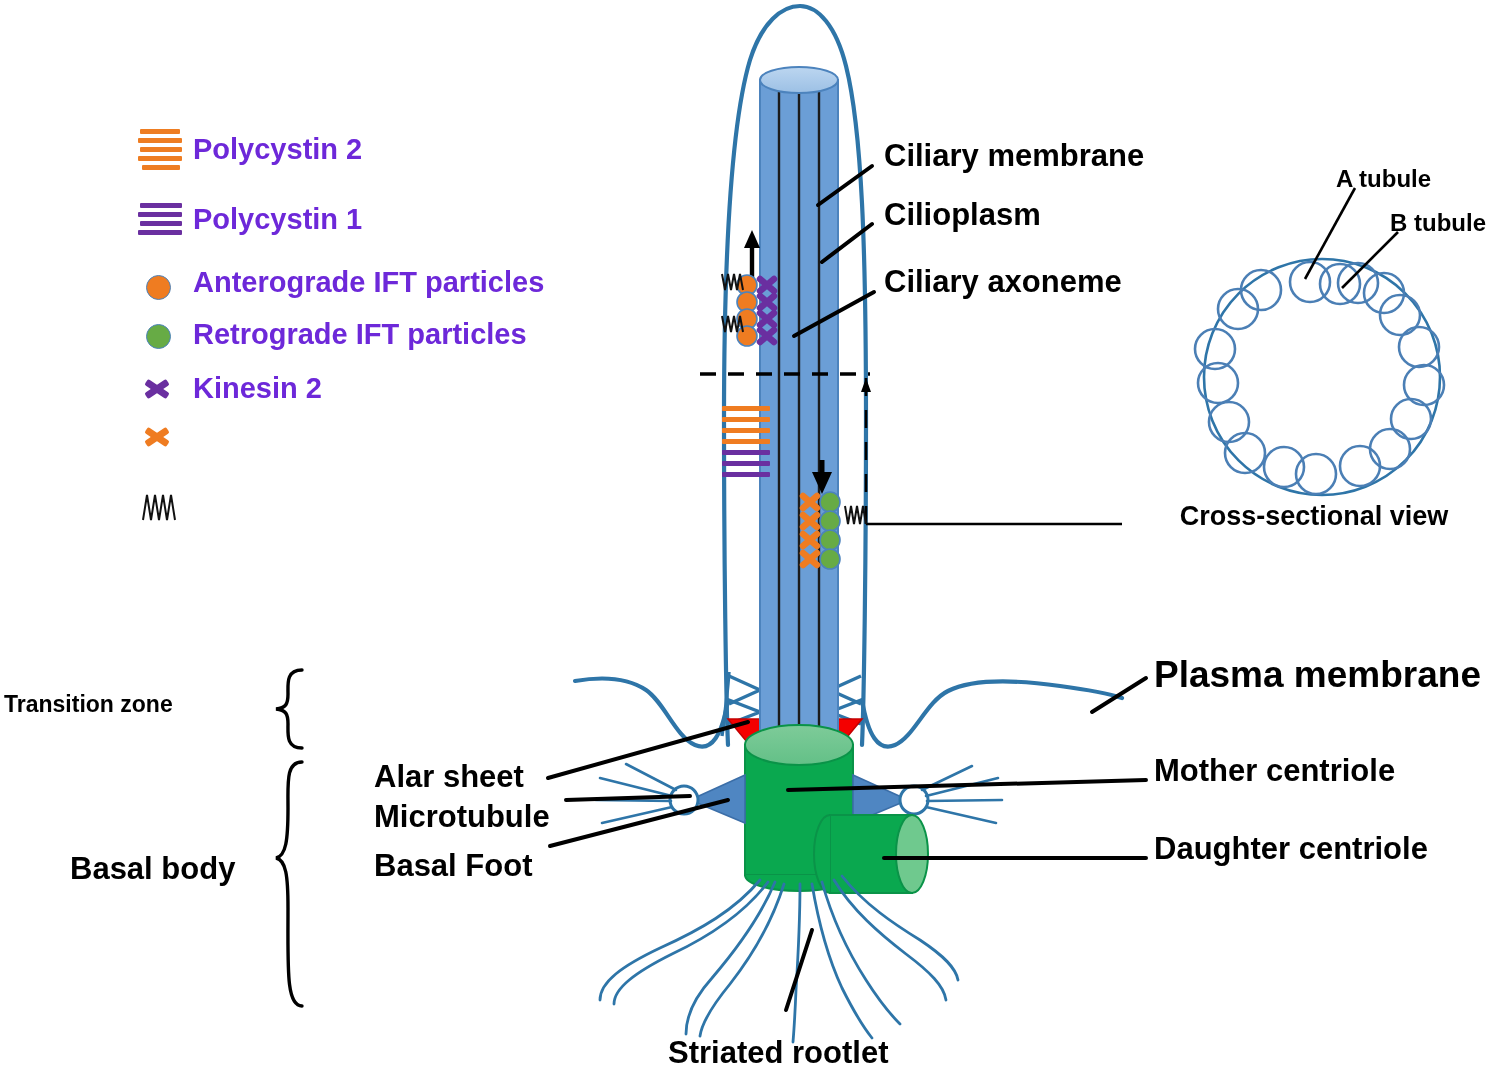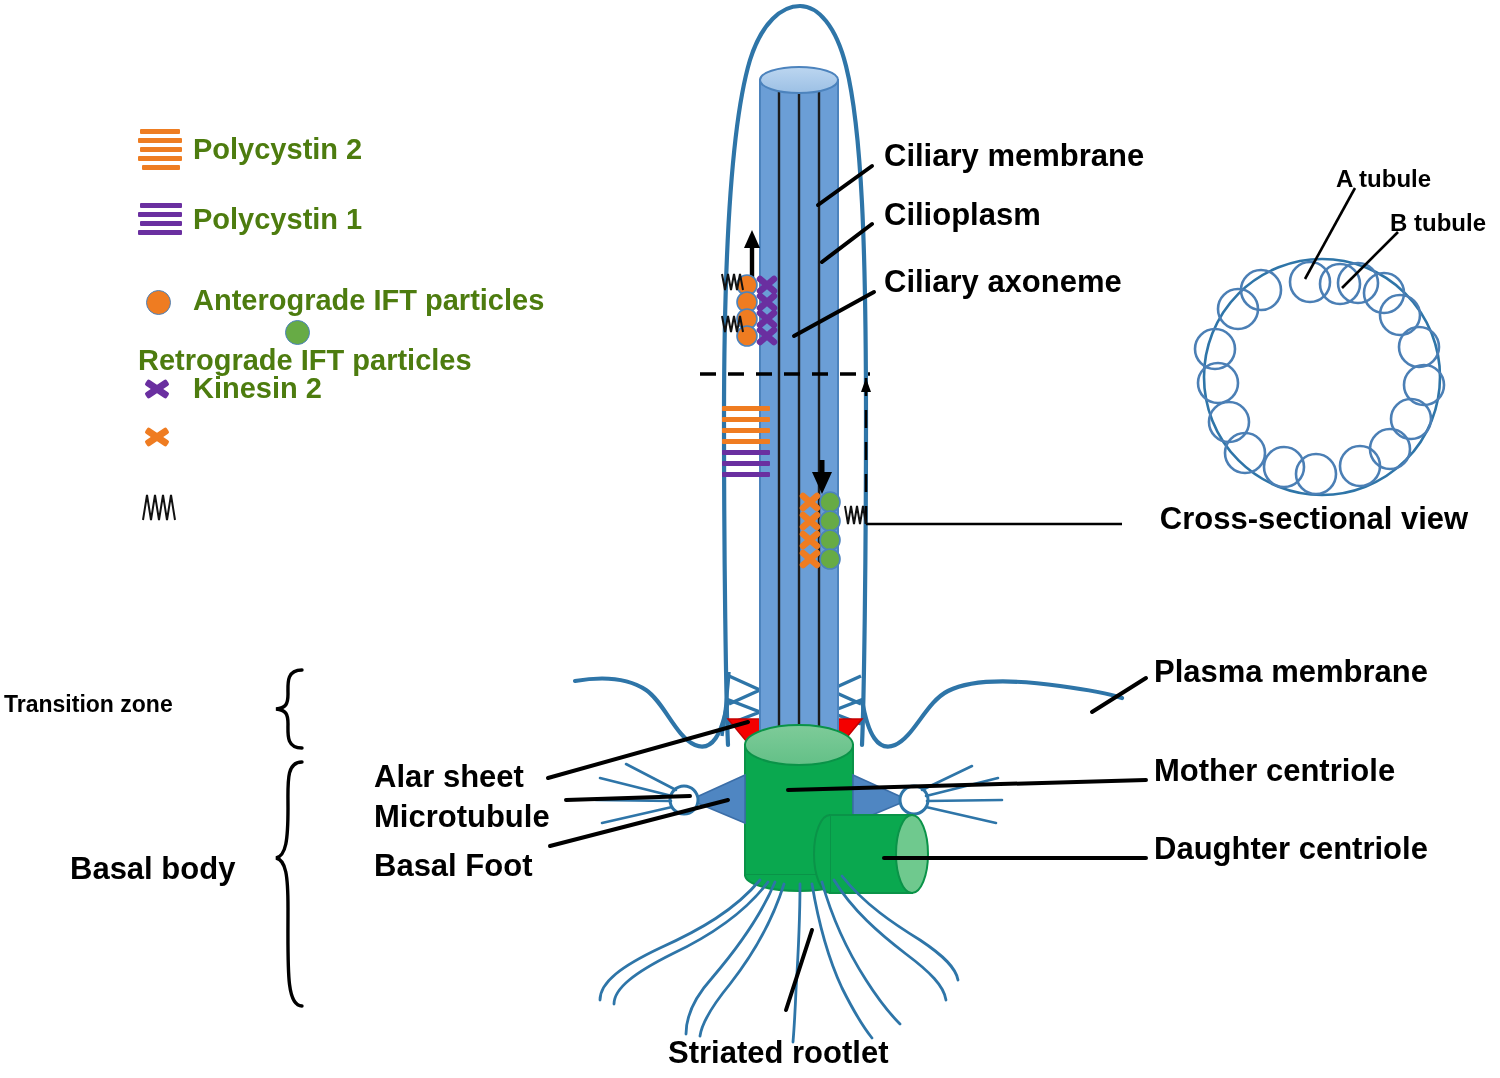--- a/index.html
+++ b/index.html
@@ -2,21 +2,21 @@
 <html><head>
 <meta charset="utf-8">
 <style>
   html,body{margin:0;padding:0;background:#ffffff;}
   body{width:1500px;height:1078px;position:relative;overflow:hidden;
        font-family:"Liberation Sans",sans-serif;color:#000;}
   #stage{position:absolute;left:0;top:0;width:1500px;height:1078px;}
   svg.layer{position:absolute;left:0;top:0;width:1500px;height:1078px;overflow:visible;}
   .lbl{position:absolute;font-weight:bold;color:#000;white-space:nowrap;line-height:1.08;}
   .legend-item{position:absolute;display:flex;align-items:center;}
-  .legend-text{font-weight:bold;font-size:29px;color:#4d7c0f;white-space:nowrap;}
+  .legend-text{font-weight:bold;font-size:29px;color:#6d28d9;white-space:nowrap;}
   .legend-icon{display:inline-block;position:relative;}
   .stripe{position:absolute;height:5px;border-radius:1px;}
   .dot{border-radius:50%;display:block;}
   .xmark{position:relative;display:block;}
   .xmark span{position:absolute;left:50%;top:50%;width:100%;height:32%;border-radius:2px;}
   .xmark span:first-child{transform:translate(-50%,-50%) rotate(34deg);}
   .xmark span:last-child{transform:translate(-50%,-50%) rotate(-34deg);}
 </style>
 </head>
 <body>
@@ -265,28 +265,28 @@
   <div class="legend-item" style="left:138px;top:202px;">
     <span class="legend-icon" style="width:46px;height:34px;margin-right:9px;">
       <i class="stripe" style="left:2px;top:1px;width:42px;background:#6a2fa0;"></i>
       <i class="stripe" style="left:0px;top:10px;width:44px;background:#6a2fa0;"></i>
       <i class="stripe" style="left:2px;top:19px;width:42px;background:#6a2fa0;"></i>
       <i class="stripe" style="left:0px;top:28px;width:44px;background:#6a2fa0;"></i>
     </span>
     <span class="legend-text">Polycystin 1</span>
   </div>
 
-  <div class="legend-item" style="left:138px;top:284px;">
+  <div class="legend-item" style="left:138px;top:266px;align-items:flex-end;">
     <span class="legend-icon" style="width:46px;height:26px;margin-right:9px;">
       <i class="dot" style="position:absolute;left:8px;top:2px;width:23px;height:23px;background:#ef7c21;border:1.5px solid #4c83bd;"></i>
     </span>
     <span class="legend-text">Anterograde IFT particles</span>
   </div>
 
-  <div class="legend-item" style="left:138px;top:318px;flex-direction:column;">
+  <div class="legend-item" style="left:138px;top:318px;">
     <span class="legend-icon" style="width:46px;height:26px;margin-right:9px;">
       <i class="dot" style="position:absolute;left:8px;top:2px;width:23px;height:23px;background:#67ab45;border:1.5px solid #4c83bd;"></i>
     </span>
     <span class="legend-text">Retrograde IFT particles</span>
   </div>
 
   <div class="legend-item" style="left:138px;top:372px;">
     <span class="legend-icon" style="width:46px;height:26px;margin-right:9px;">
       <span class="xmark" style="position:absolute;left:6px;top:2px;width:26px;height:22px;">
         <span style="background:#6a2fa0;"></span>
@@ -316,25 +316,25 @@
   <div class="lbl" style="left:884px;top:139px;font-size:31px;">Ciliary membrane</div>
 
   <div class="lbl" style="left:884px;top:198px;font-size:31px;">Cilioplasm</div>
 
   <div class="lbl" style="left:884px;top:265px;font-size:31px;">Ciliary axoneme</div>
 
   <div class="lbl" style="left:1336px;top:166px;font-size:24px;">A tubule</div>
 
   <div class="lbl" style="left:1390px;top:210px;font-size:24px;">B tubule</div>
 
-  <div class="lbl" style="left:1142px;top:502px;font-size:31px;text-align:center;width:344px;">
+  <div class="lbl" style="left:1142px;top:502px;font-size:27px;text-align:center;width:344px;">
     <div>Cross-sectional view</div>
   </div>
 
-  <div class="lbl" style="left:1154px;top:655px;font-size:31px;">Plasma membrane</div>
+  <div class="lbl" style="left:1154px;top:655px;font-size:37px;">Plasma membrane</div>
 
   <div class="lbl" style="left:1154px;top:832px;font-size:31px;">Daughter centriole</div>
 
   <div class="lbl" style="left:1154px;top:754px;font-size:31px;">Mother centriole</div>
 
   <div class="lbl" style="left:4px;top:692px;font-size:23px;">Transition zone</div>
 
   <div class="lbl" style="left:70px;top:852px;font-size:31px;">Basal body</div>
 
   <div class="lbl" style="left:374px;top:760px;font-size:31px;">Alar sheet</div>

